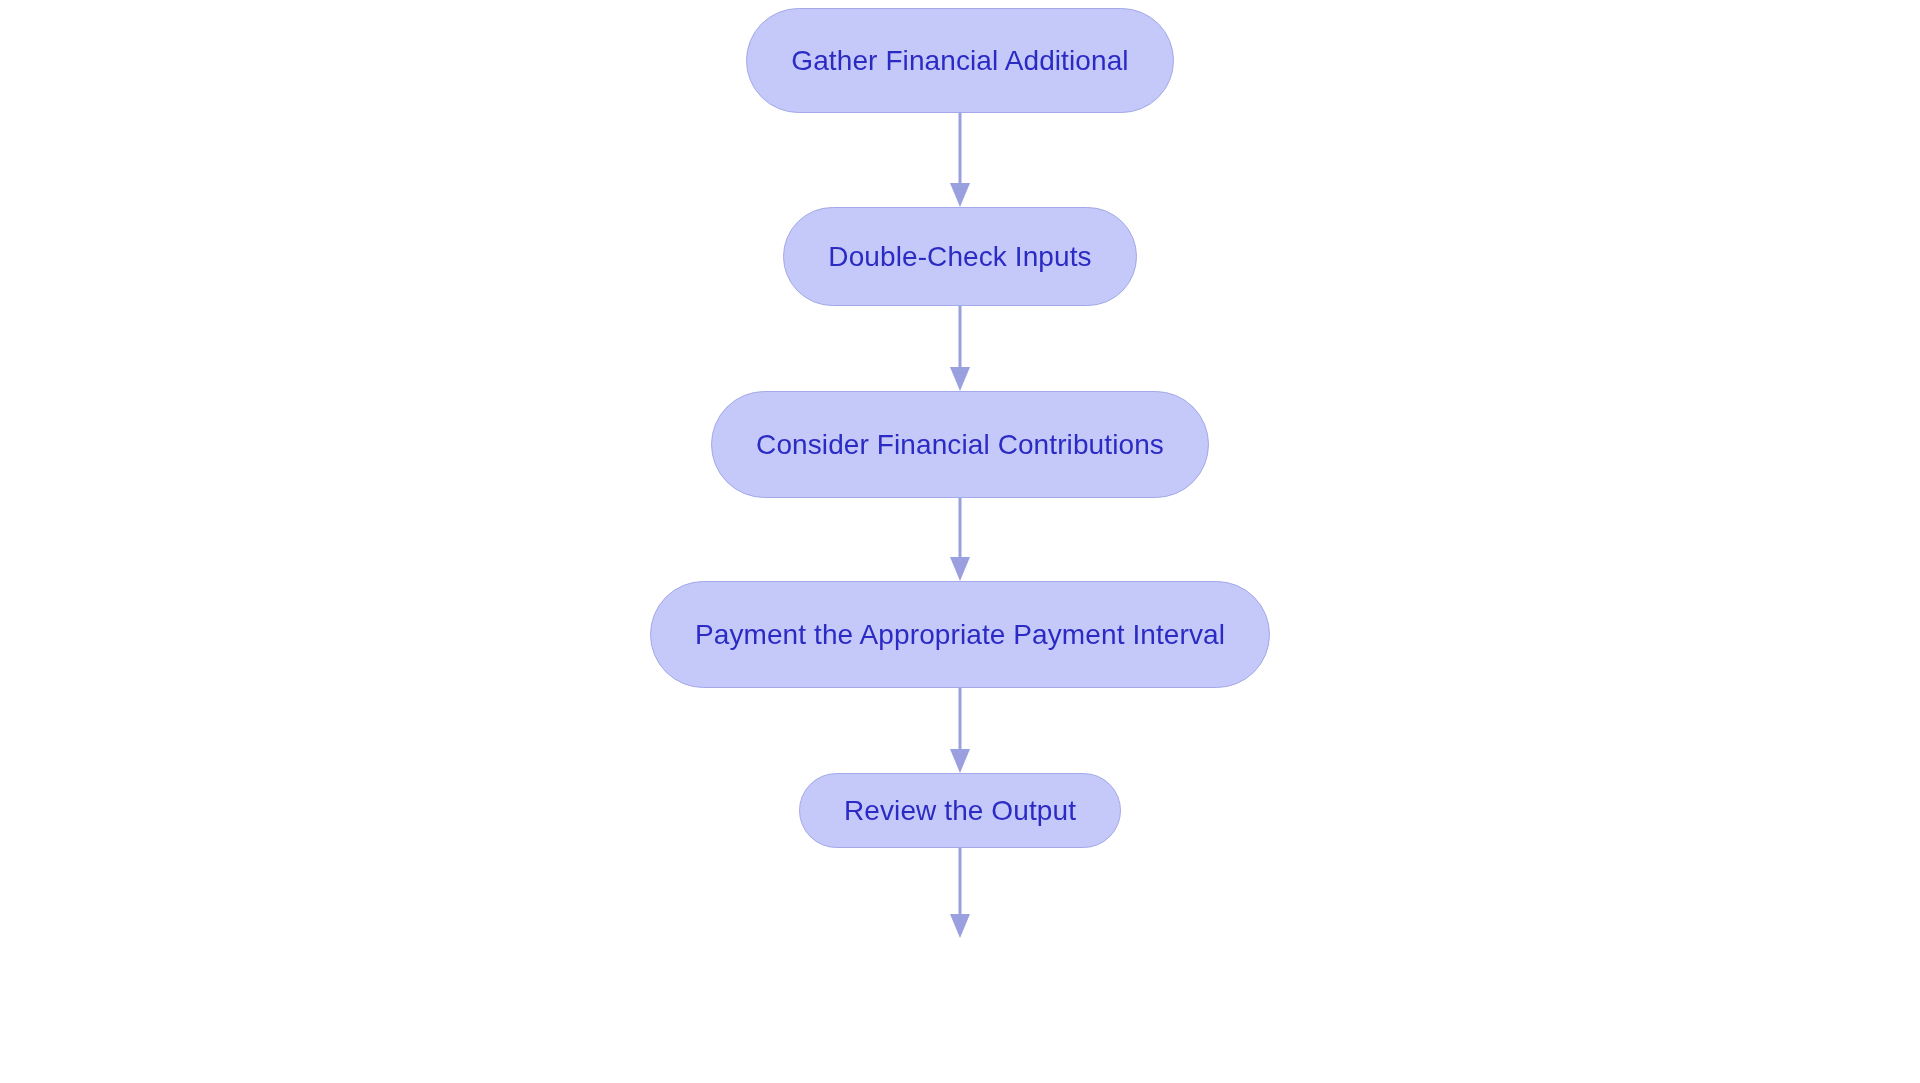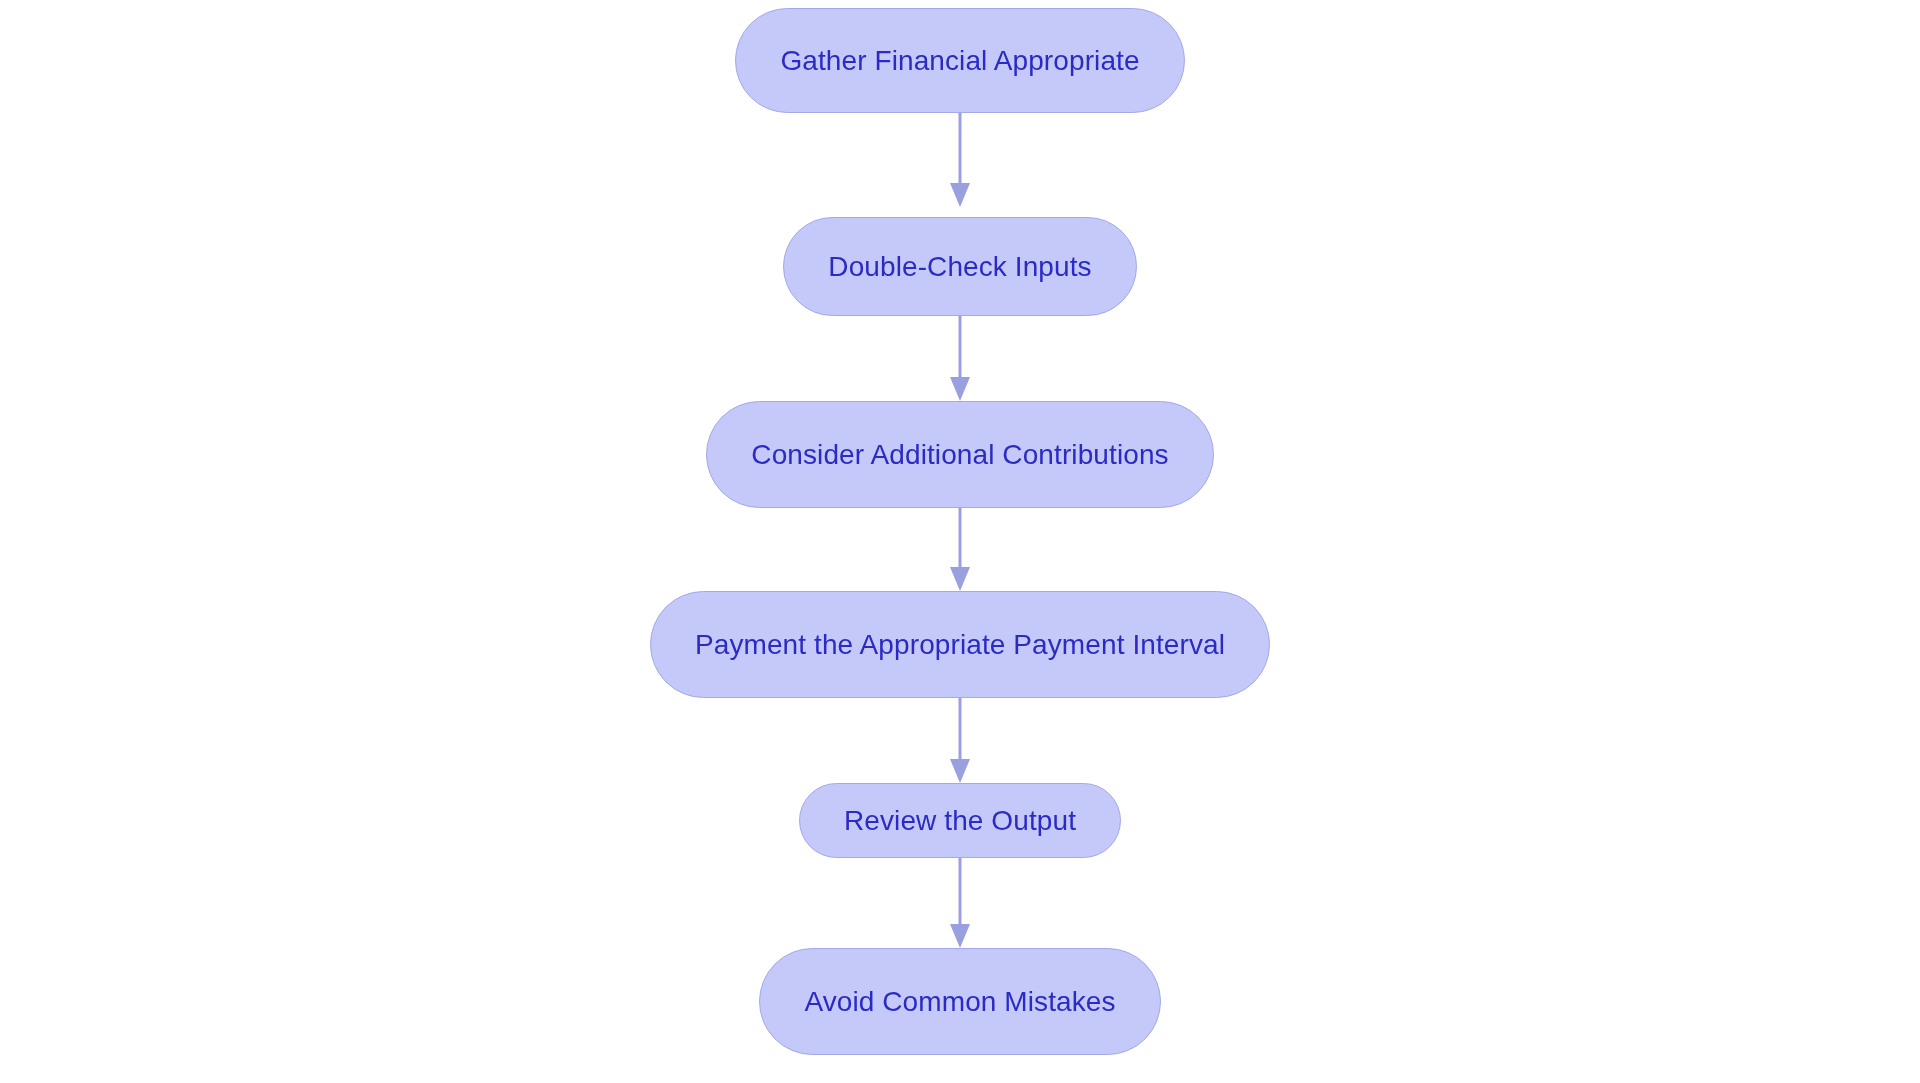--- a/index.html
+++ b/index.html
@@ -49,21 +49,21 @@
     padding: 0 44px;
   }
 
   .flow-node-label {
     display: block;
     color: #2b2bc4;
   }
 
   
   .node-0 { margin-top: 8px;  height: 105px; min-width: 394px; }
-  .node-1 { height: 99px;  min-width: 313px; margin-top: 10px; }
+  .node-1 { height: 99px;  min-width: 313px; }
   .node-2 { height: 107px; min-width: 459px; }
   .node-3 { height: 107px; min-width: 545px; }
   .node-4 { height: 75px; min-width: 288px; }
   .node-5 { height: 107px; min-width: 352px; }
 
   .flow-connector {
     position: relative;
     width: 26px;
     display: flex;
     justify-content: center;
@@ -79,21 +79,21 @@
     overflow: visible;
   }
 </style>
 </head>
 <body>
 
 <div id="flowchart-canvas">
   <div class="flow-column">
 
     <div class="flow-node node-0">
-      <span class="flow-node-label">Gather Financial Appropriate</span>
+      <span class="flow-node-label">Gather Financial Additional</span>
     </div>
 
     <div class="flow-connector conn-0">
       <svg width="26" height="94" viewBox="0 0 26 94">
         <line x1="13" y1="0" x2="13" y2="74" stroke="#9a9fe0" stroke-width="3"></line>
         <polygon points="13,94 3,70 23,70" fill="#9a9fe0"></polygon>
       </svg>
     </div>
 
     <div class="flow-node node-1">
@@ -101,21 +101,21 @@
     </div>
 
     <div class="flow-connector conn-1">
       <svg width="26" height="85" viewBox="0 0 26 85">
         <line x1="13" y1="0" x2="13" y2="65" stroke="#9a9fe0" stroke-width="3"></line>
         <polygon points="13,85 3,61 23,61" fill="#9a9fe0"></polygon>
       </svg>
     </div>
 
     <div class="flow-node node-2">
-      <span class="flow-node-label">Consider Additional Contributions</span>
+      <span class="flow-node-label">Consider Financial Contributions</span>
     </div>
 
     <div class="flow-connector conn-2">
       <svg width="26" height="83" viewBox="0 0 26 83">
         <line x1="13" y1="0" x2="13" y2="63" stroke="#9a9fe0" stroke-width="3"></line>
         <polygon points="13,83 3,59 23,59" fill="#9a9fe0"></polygon>
       </svg>
     </div>
 
     <div class="flow-node node-3">
@@ -133,18 +133,15 @@
       <span class="flow-node-label">Review the Output</span>
     </div>
 
     <div class="flow-connector conn-4">
       <svg width="26" height="90" viewBox="0 0 26 90">
         <line x1="13" y1="0" x2="13" y2="70" stroke="#9a9fe0" stroke-width="3"></line>
         <polygon points="13,90 3,66 23,66" fill="#9a9fe0"></polygon>
       </svg>
     </div>
 
-    <div class="flow-node node-5">
-      <span class="flow-node-label">Avoid Common Mistakes</span>
-    </div>
 
   </div>
 </div>
 
 </body></html>

